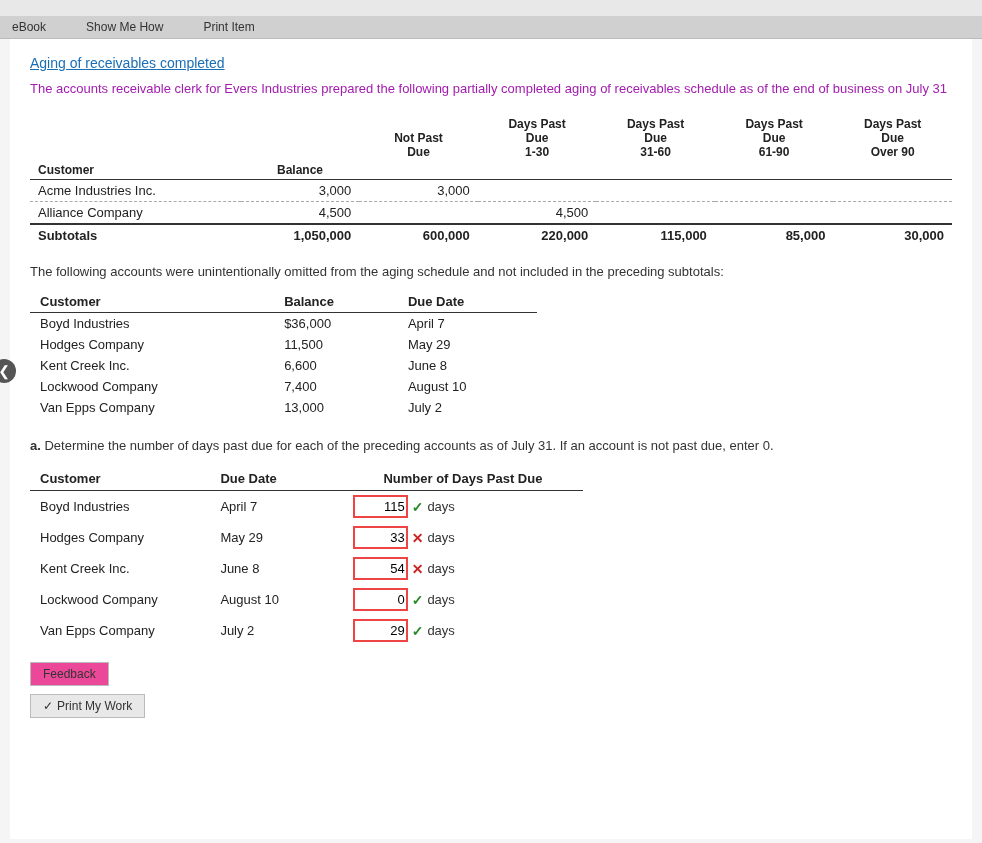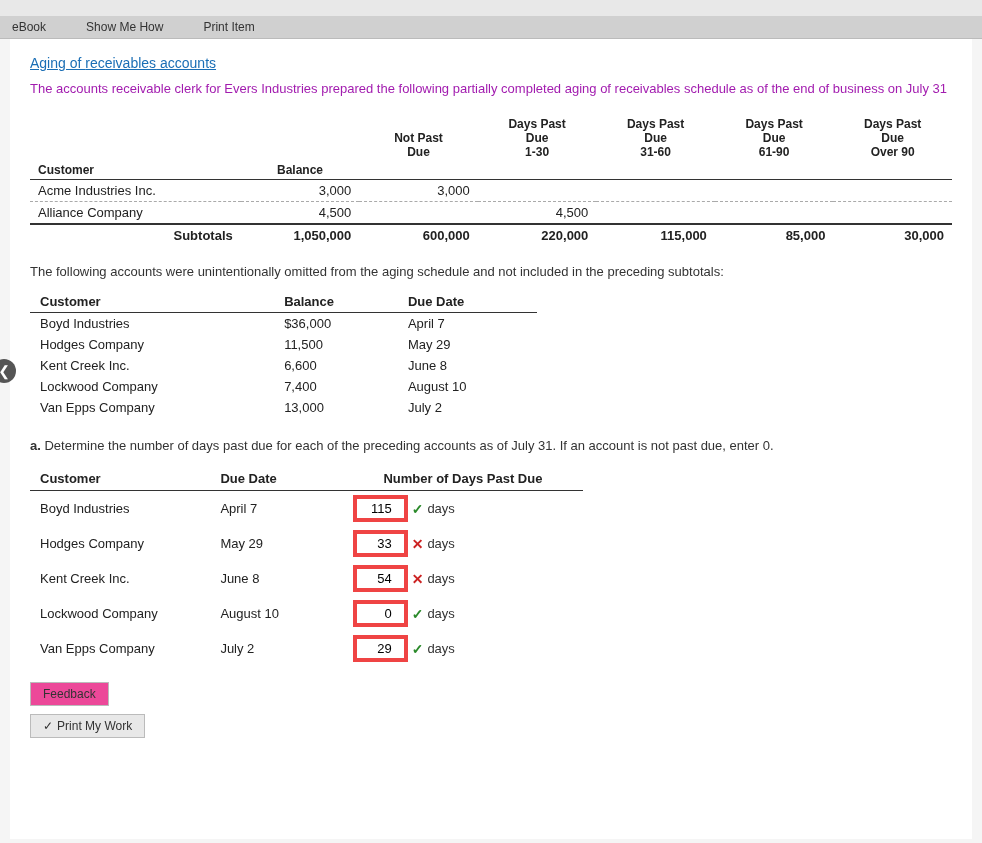--- a/index.html
+++ b/index.html
@@ -143,22 +143,22 @@
       padding: 4px 10px;
       vertical-align: middle;
     }
     .answer-input-group {
       display: flex;
       align-items: center;
       gap: 4px;
     }
     .answer-input {
       width: 55px;
-      border: 4px solid #ef4444;
-      padding: 2px 12px;
+      border: 2px solid #ef4444;
+      padding: 2px 1px;
       text-align: right;
       font-size: 13px;
       background: #fff;
     }
     .check-icon {
       color: #2a8a2a;
       font-weight: bold;
       font-size: 14px;
     }
     .cross-icon {
@@ -214,21 +214,21 @@
     <span class="top-bar-item">Print Item</span>
   </div>
 
   <div class="content">
 
     <div class="nav-arrow">
       <span>❮</span>
     </div>
 
     <div class="page-title">
-      <span>Aging of </span><span style="color:#1a6eb5;text-decoration:underline;">receivables</span><span> accounts</span>
+      <span>Aging of </span><span style="color:#1a6eb5;text-decoration:underline;">receivables</span><span> completed</span>
     </div>
 
     <p class="intro-text">The accounts receivable clerk for Evers Industries prepared the following partially completed aging of receivables schedule as of the end of business on July 31</p>
 
     <table class="aging-table">
       <thead>
         <tr>
           <th class="left-align" style="width:160px;"></th>
           <th style="width:90px;"></th>
           <th style="width:90px;">Not Past<br>Due</th>
@@ -260,21 +260,21 @@
           <tr class="dashed-row">
             <td style="text-align: left;">Alliance Company</td>
             <td style="text-align: right;">4,500</td>
             <td style="text-align: right;"></td>
             <td style="text-align: right;">4,500</td>
             <td style="text-align: right;"></td>
             <td style="text-align: right;"></td>
             <td style="text-align: right;"></td>
           </tr>
           <tr class="subtotal-row">
-            <td style="text-align: right;">Subtotals</td>
+            <td style="text-align: left;">Subtotals</td>
             <td style="text-align: right;">1,050,000</td>
             <td style="text-align: right;">600,000</td>
             <td style="text-align: right;">220,000</td>
             <td style="text-align: right;">115,000</td>
             <td style="text-align: right;">85,000</td>
             <td style="text-align: right;">30,000</td>
           </tr>
         </tbody>
     </table>
 

